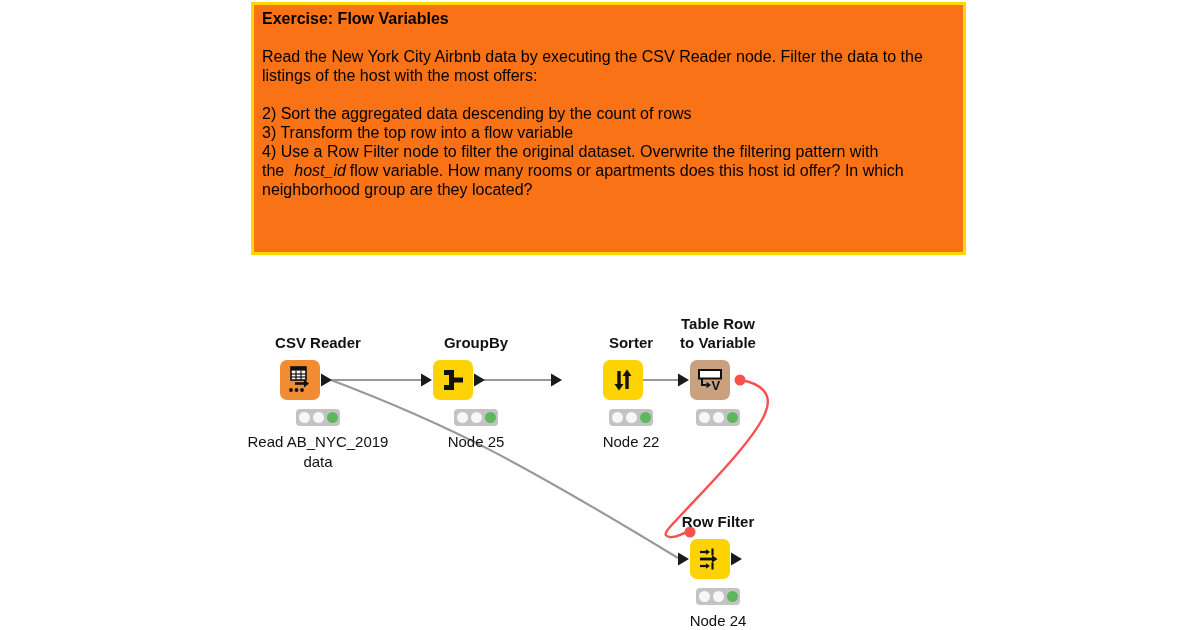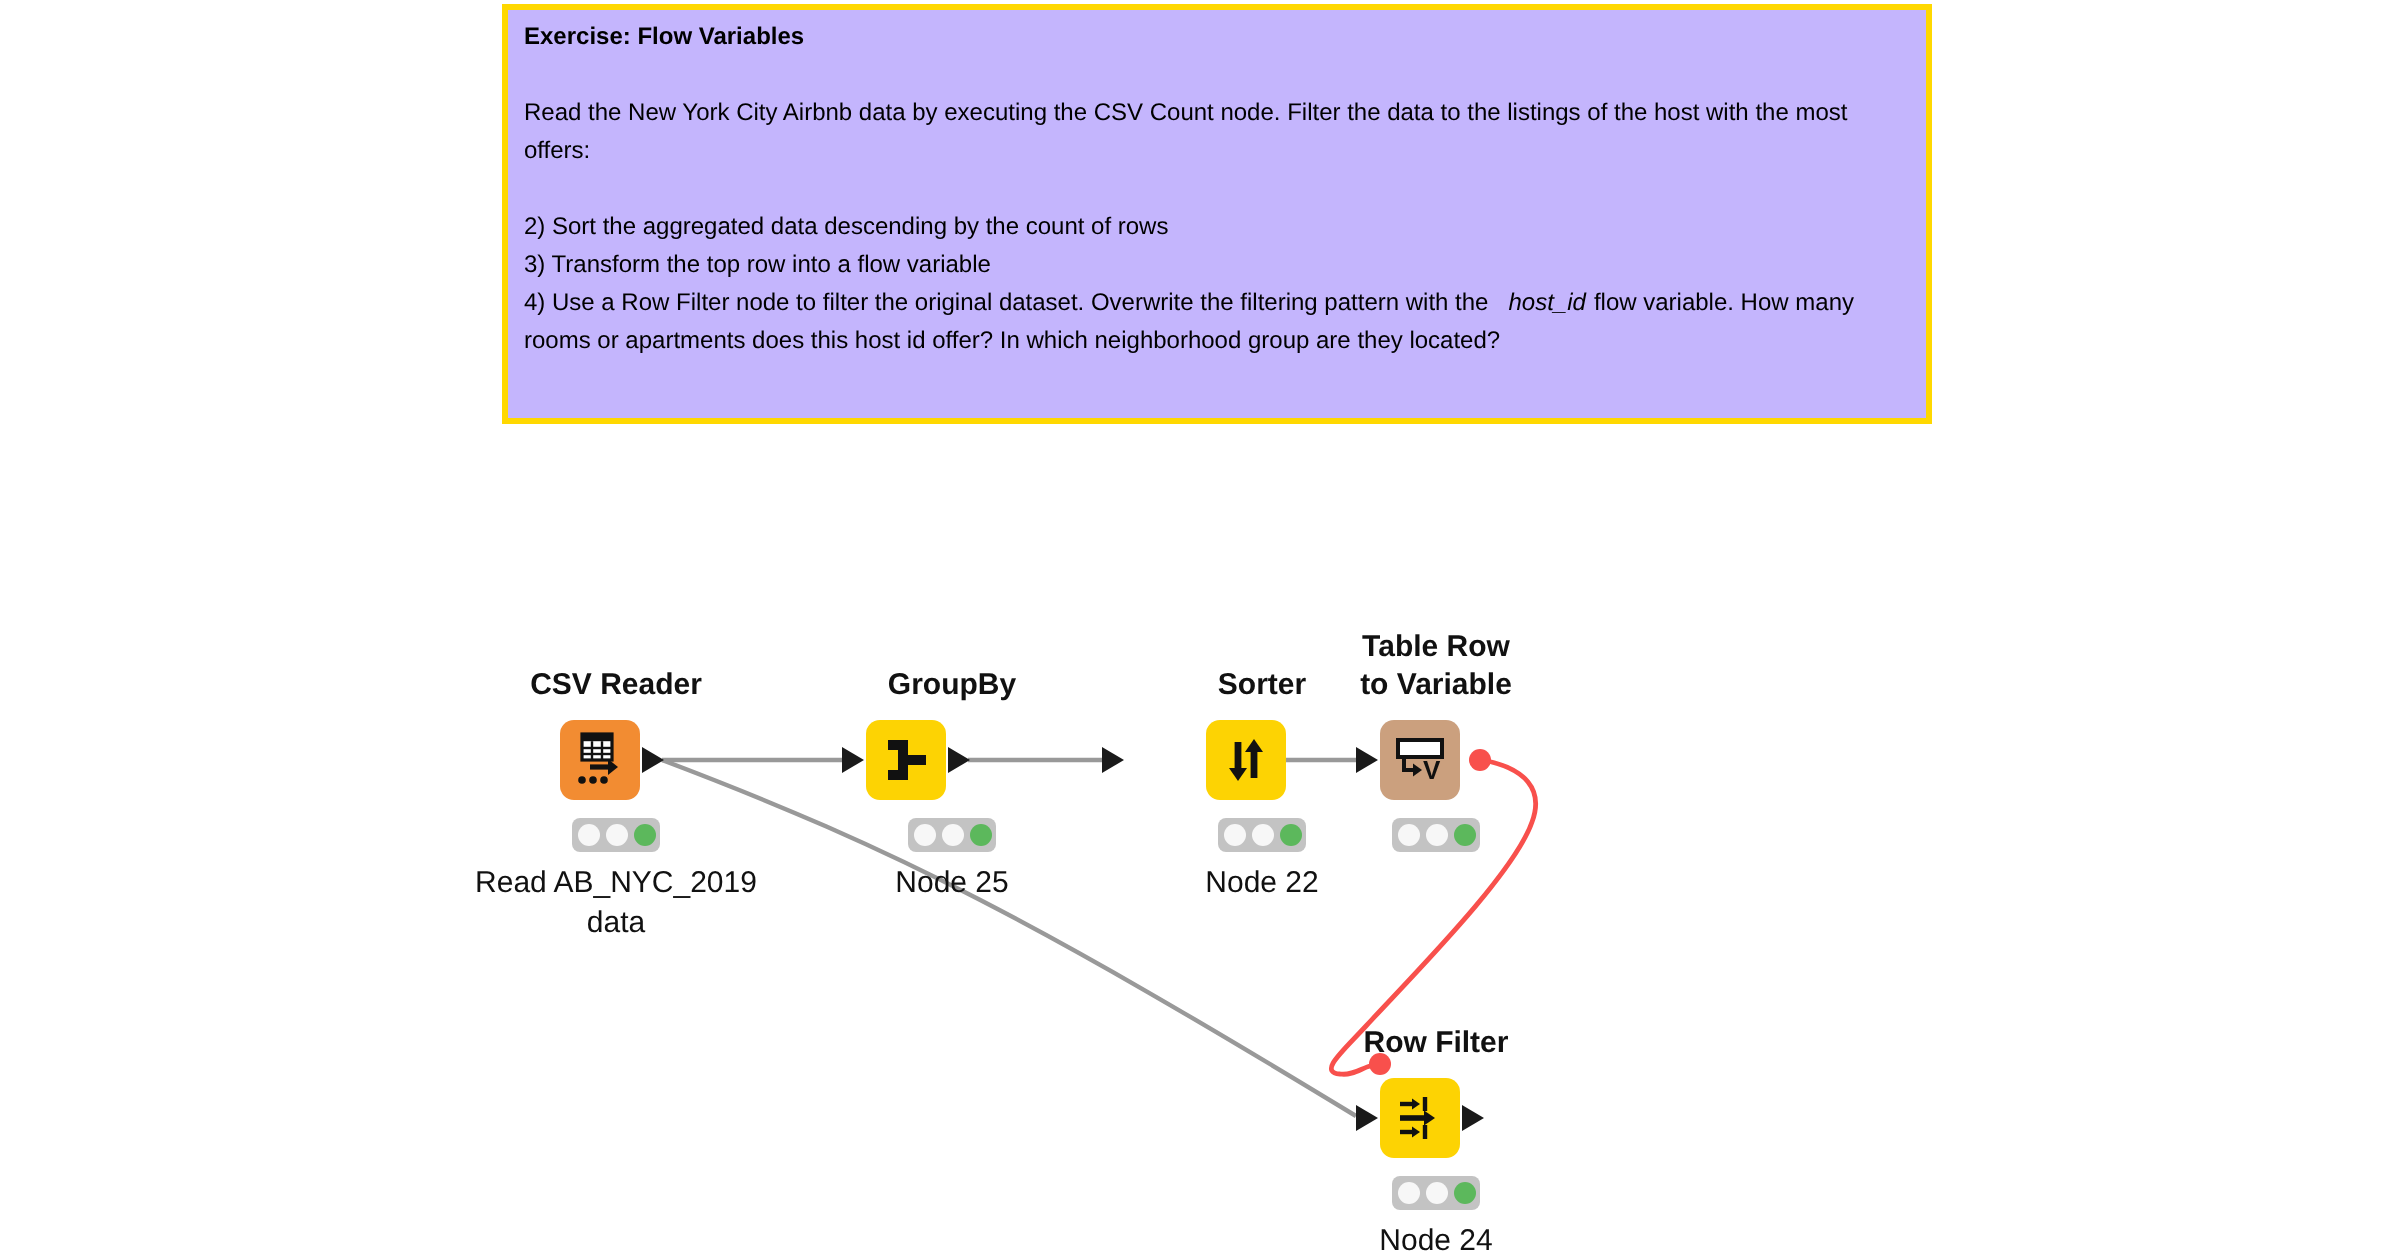--- a/index.html
+++ b/index.html
@@ -1,22 +1,22 @@
 <!DOCTYPE html>
 <html><head>
 <meta charset="utf-8">
 <style>
   html,body{margin:0;padding:0;background:#ffffff;}
   .canvas{position:relative;width:1200px;height:630px;background:#ffffff;overflow:hidden;
           font-family:"Liberation Sans", sans-serif;color:#111;}
 
   
-  .annotation{position:absolute;left:251px;top:2px;width:715px;height:210px;
-              box-sizing:border-box;border:3px solid #FFD800;background:#c4b5fd;
-              padding:4px 8px;font-size:12px;line-height:19px;color:#000;}
+  .annotation{position:absolute;left:251px;top:2px;width:715px;height:253px;
+              box-sizing:border-box;border:3px solid #FFD800;background:#f97316;
+              padding:4px 8px;font-size:16px;line-height:19px;color:#000;}
   .ann-title{margin:0 0 19px 0;font-weight:700;}
   .ann-p{margin:0 0 19px 0;}
   .ann-line{margin:0;}
   .hostid{font-style:italic;margin:0 4px 0 10px;}
 
   
   .wires{position:absolute;left:0;top:0;z-index:1;}
   .wire{fill:none;stroke:#999999;stroke-width:2.2px;}
   .wire-red{fill:none;stroke:#F8504C;stroke-width:2.4px;}
   .port{fill:#1A1A1A;}
@@ -41,21 +41,21 @@
   .node-sublabel{position:absolute;top:72px;left:50%;transform:translateX(-50%);
                  width:160px;text-align:center;font-size:15px;line-height:20px;}
 </style>
 </head>
 <body>
 
 <div class="canvas">
 
   <div class="annotation">
     <p class="ann-title">Exercise: Flow Variables</p>
-    <p class="ann-p">Read the New York City Airbnb data by executing the CSV Count node. Filter the data to the listings of the host with the most offers:</p>
+    <p class="ann-p">Read the New York City Airbnb data by executing the CSV Reader node. Filter the data to the listings of the host with the most offers:</p>
     <p class="ann-line">2) Sort the aggregated data descending by the count of rows</p>
     <p class="ann-line">3) Transform the top row into a flow variable</p>
     <p class="ann-line"><span>4) Use a Row Filter node to filter the original dataset. Overwrite the filtering pattern with the</span><em class="hostid">host_id</em><span>flow variable. How many rooms or apartments does this host id offer? In which neighborhood group are they located?</span></p>
   </div>
 
   <svg class="wires" width="1200" height="630">
     <line class="wire" x1="331" y1="380" x2="423" y2="380"></line>
     <line class="wire" x1="484" y1="380" x2="553" y2="380"></line>
     <line class="wire" x1="614" y1="380" x2="680" y2="380"></line>
     <path class="wire" d="M331 380 C450 425 520 462 678 558"></path>
@@ -67,21 +67,21 @@
     <polygon class="port" points="551,373.5 551,386.5 562,380"></polygon>
     <polygon class="port" points="604,373.5 604,386.5 615,380"></polygon>
     <polygon class="port" points="678,373.5 678,386.5 689,380"></polygon>
     <polygon class="port" points="678,552.5 678,565.5 689,559"></polygon>
     <polygon class="port" points="731,552.5 731,565.5 742,559"></polygon>
 
     <circle class="fvport" cx="740" cy="380" r="5.5"></circle>
     <circle class="fvport" cx="690" cy="532" r="5.5"></circle>
   </svg>
 
-  <div class="node" style="left:280px;top:360px;">
+  <div class="node" style="left:280px;top:360px;padding-left:20px;">
     <div class="node-name">CSV Reader</div>
     <div class="node-body body-orange">
       <svg viewBox="0 0 40 40">
         <rect x="11" y="7" width="15" height="13" fill="#ffffff" stroke="#111" stroke-width="1.6"></rect>
         <rect x="11" y="7" width="15" height="3.6" fill="#111"></rect>
         <line x1="16" y1="10.6" x2="16" y2="20" stroke="#111" stroke-width="1.2"></line>
         <line x1="21" y1="10.6" x2="21" y2="20" stroke="#111" stroke-width="1.2"></line>
         <line x1="11" y1="14" x2="26" y2="14" stroke="#111" stroke-width="1.2"></line>
         <line x1="11" y1="17" x2="26" y2="17" stroke="#111" stroke-width="1.2"></line>
         <line x1="15" y1="23.5" x2="24" y2="23.5" stroke="#111" stroke-width="2.6"></line>

